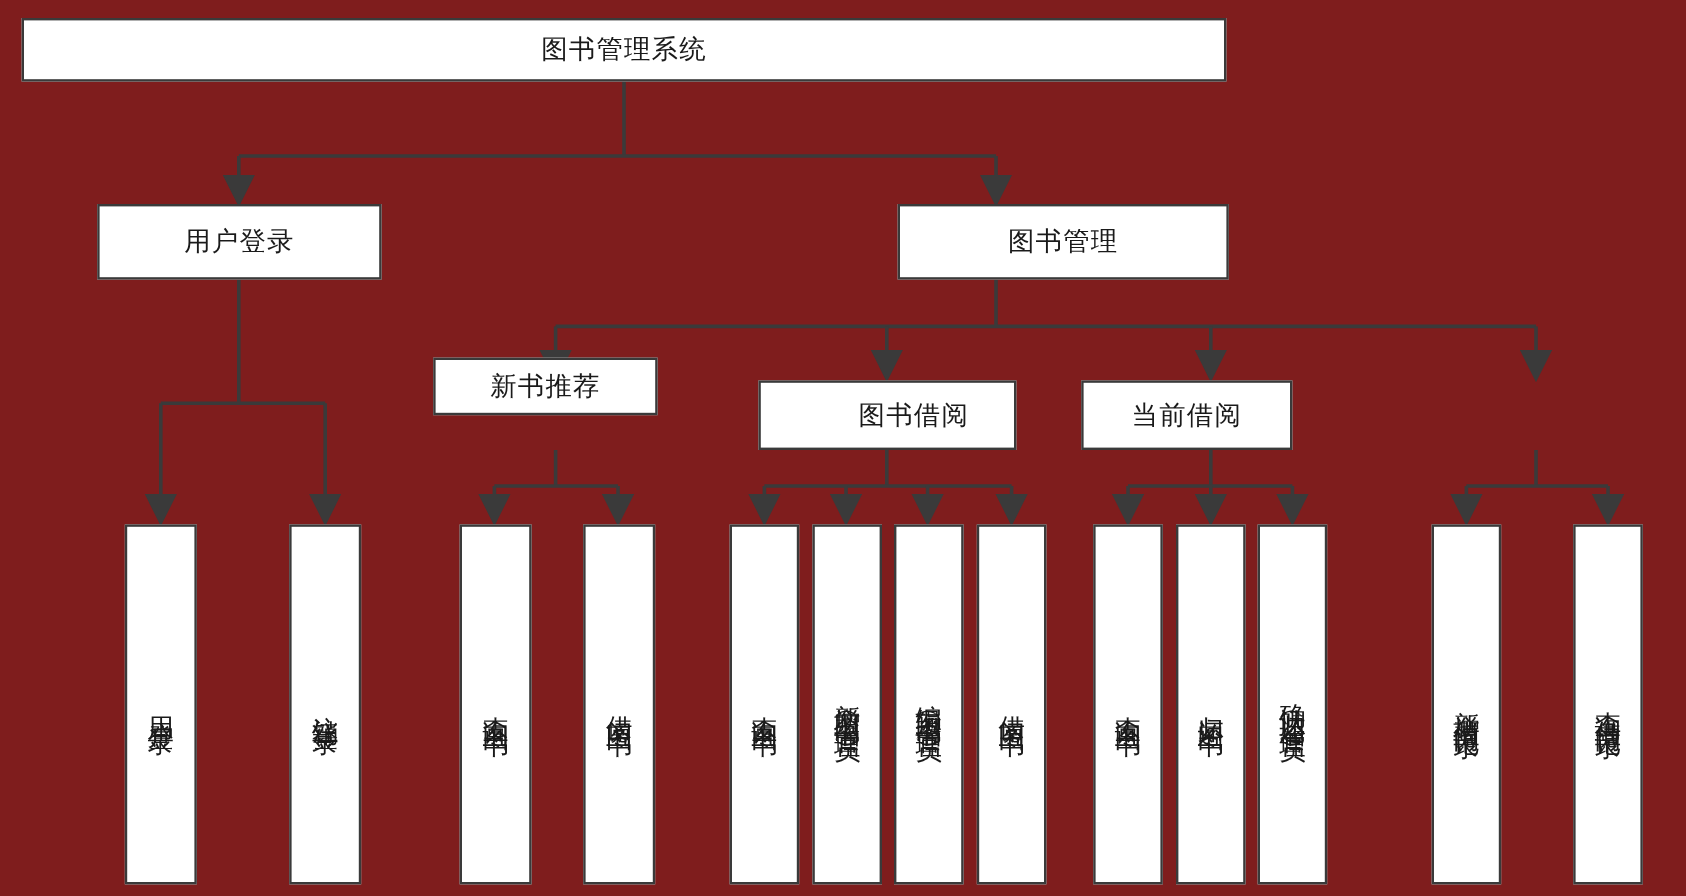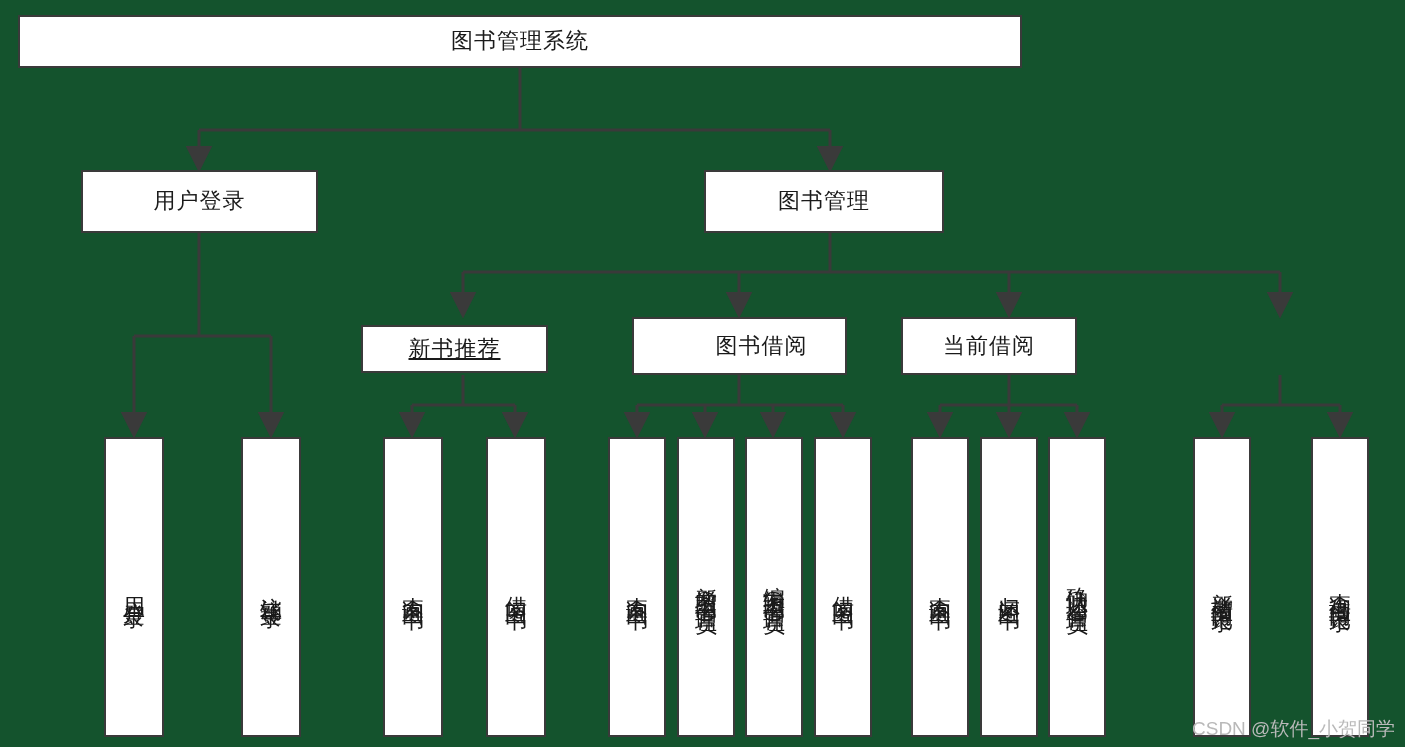--- a/index.html
+++ b/index.html
@@ -7,21 +7,21 @@
     padding: 0;
     background: #ffffff;
   }
   body {
     font-family: "Liberation Sans", "DejaVu Sans", sans-serif;
   }
   #canvas {
     position: relative;
     width: 1405px;
     height: 747px;
-    background: #14532d;
+    background: #7f1d1d;
     overflow: hidden;
   }
   #edges {
     position: absolute;
     left: 0;
     top: 0;
     width: 1405px;
     height: 747px;
     pointer-events: none;
   }
@@ -116,25 +116,25 @@
     </g>
   </svg>
 
   <div class="node horiz" style="left:18px; top:15px; width:1004px; height:53px;">
     <span>图书管理系统</span>
   </div>
 
   <div class="node horiz" style="left:81px; top:170px; width:237px; height:63px;">
     <span>用户登录</span>
   </div>
-  <div class="node horiz" style="left:704px; top:170px; width:240px; height:63px;">
+  <div class="node horiz" style="left:748px; top:170px; width:276px; height:63px;">
     <span>图书管理</span>
   </div>
 
-  <div class="node horiz" style="left:361px; top:325px; width:187px; height:48px;text-decoration:underline;">
+  <div class="node horiz" style="left:361px; top:298px; width:187px; height:48px;">
     <span>新书推荐</span>
   </div>
   <div class="node horiz" style="left:632px; top:317px; width:215px; height:58px;padding-left:44px;">
     <span>图书借阅</span>
   </div>
   <div class="node horiz" style="left:901px; top:317px; width:176px; height:58px;">
     <span>当前借阅</span>
   </div>
 
   <div class="node vert" style="left:104px; top:437px; width:60px; height:300px;">
@@ -174,15 +174,14 @@
     <span class="vtext">确认归还（管理员）</span>
   </div>
 
   <div class="node vert" style="left:1193px; top:437px; width:58px; height:300px;">
     <span class="vtext">新增借阅记录</span>
   </div>
   <div class="node vert" style="left:1311px; top:437px; width:58px; height:300px;">
     <span class="vtext">查询借阅记录</span>
   </div>
 
-  <div class="watermark" style="left:1192px; top:716px;">CSDN @软件_小贺同学</div>
 
 </div>
 
 </body></html>

